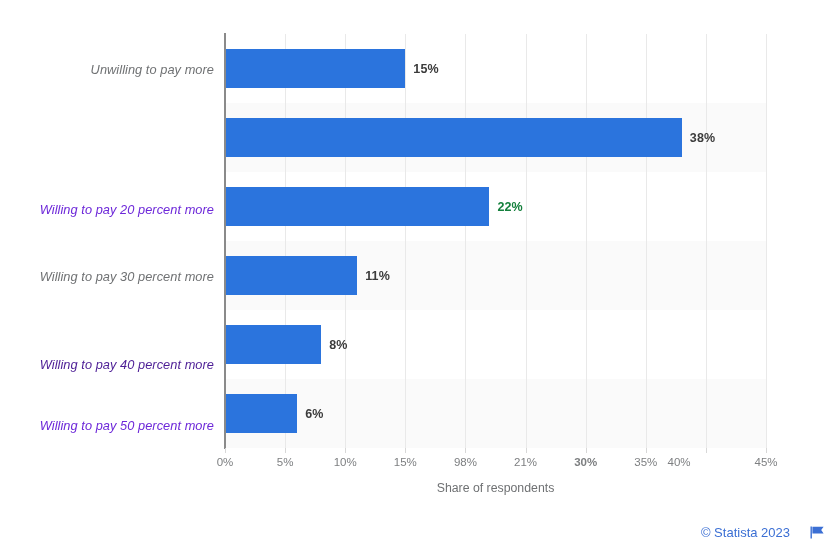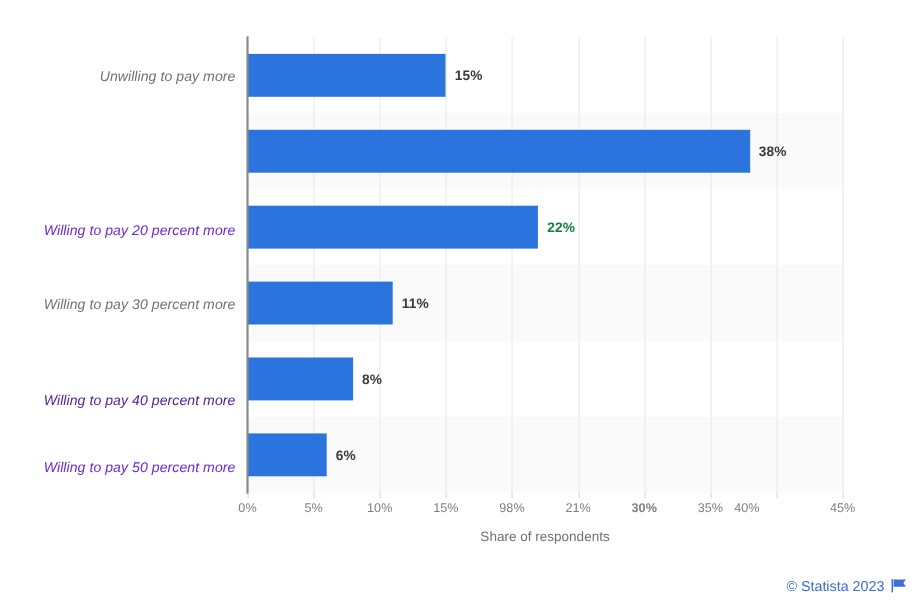--- a/index.html
+++ b/index.html
@@ -131,21 +131,21 @@
     color: #6f7173;
   }
 
   
   #footer {
     position: absolute;
     right: 10px;
     bottom: 9px;
     display: flex;
     align-items: center;
-    gap: 6px;
+    gap: 20px;
   }
   #footer-text {
     font-size: 13px;
     color: #3b6fd4;
     white-space: nowrap;
   }
   #footer-flag {
     display: block;
   }
 </style>

